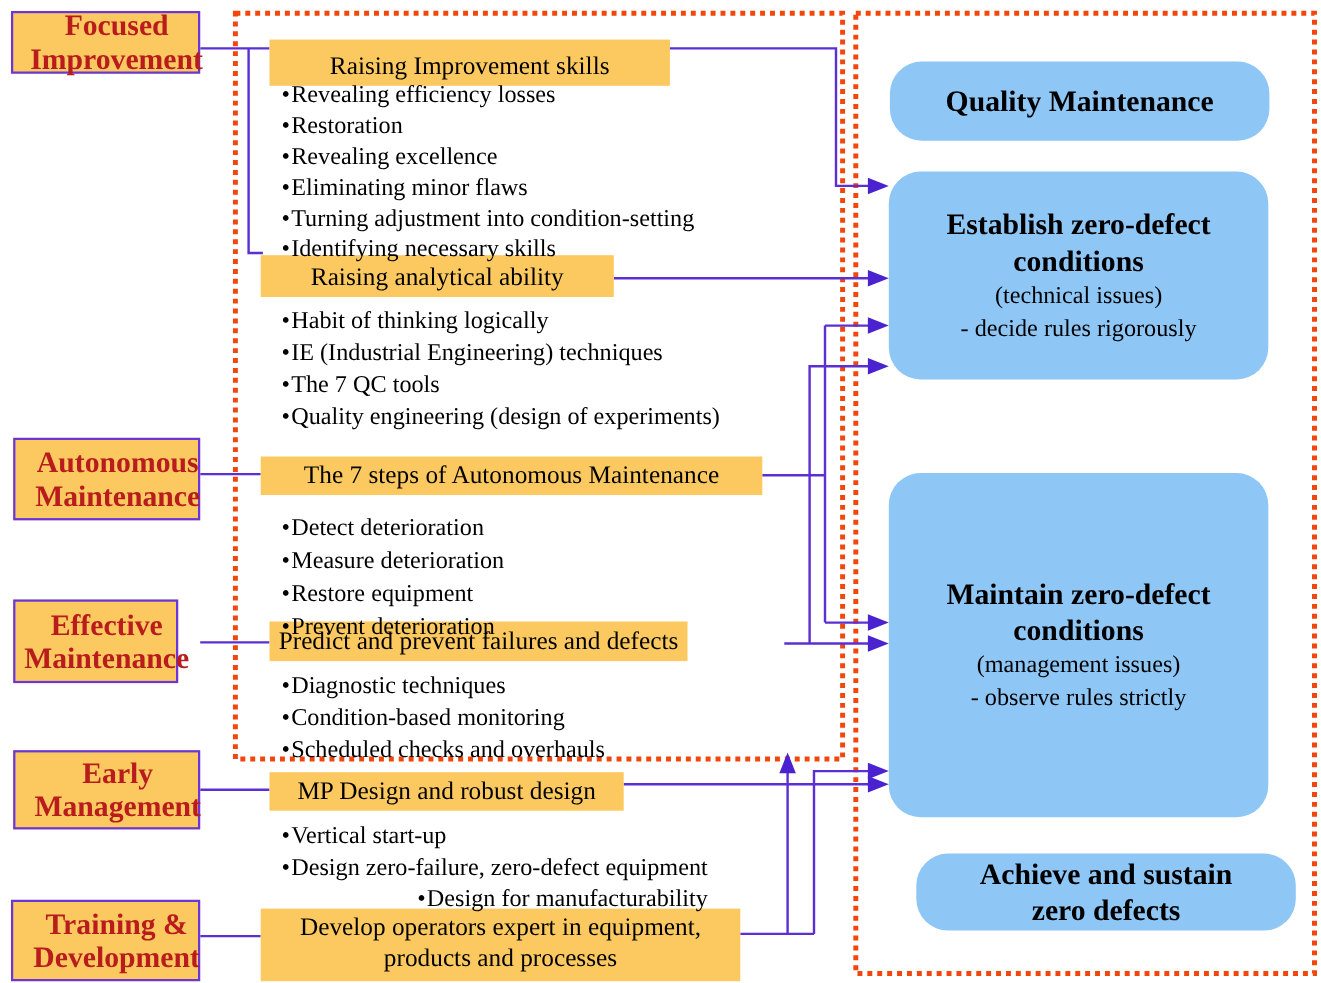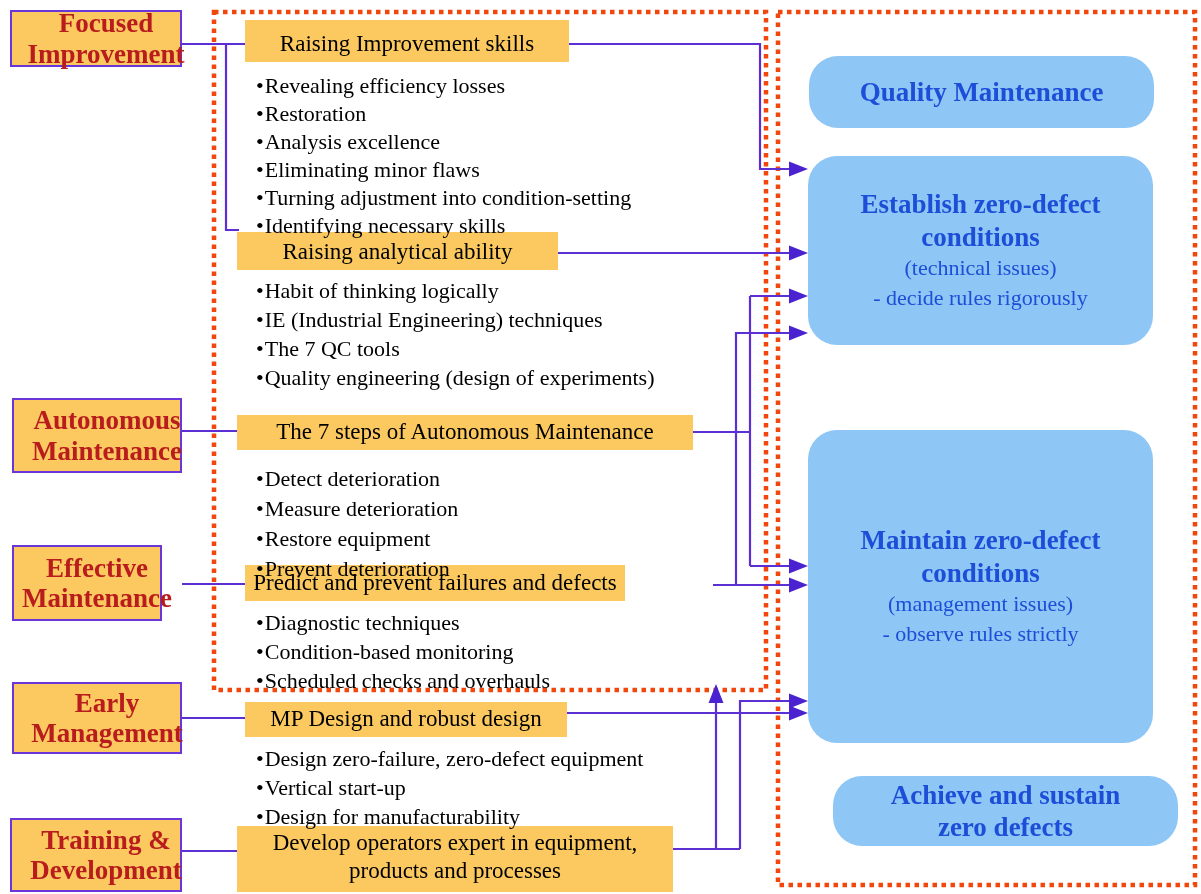--- a/index.html
+++ b/index.html
@@ -45,21 +45,21 @@
     z-index:4;
   }
   .bullet{height:28px;line-height:28px;white-space:nowrap;}
   .bullet::before{content:"\2022";margin-right:1px;}
   
   .outcome{
     position:absolute;
     background:#8EC6F5;
     display:flex;flex-direction:column;align-items:center;justify-content:center;
     text-align:center;
-    color:#1d4ed8;
+    color:#000000;
     z-index:3;
     border-radius:29px;
   }
   .outcome .title{font-weight:bold;font-size:27px;line-height:1.2;white-space:pre-line;}
   .outcome .sub{font-size:22px;line-height:1.35;}
   
   #overlay{
     position:absolute;left:0;top:0;width:1201px;height:894px;
     z-index:1;
   }
@@ -123,32 +123,32 @@
 Improvement</div>
   <div class="pillar" style="left:12px;top:398px;width:170px;height:75px;">Autonomous
 Maintenance</div>
   <div class="pillar" style="left:12px;top:545px;width:150px;height:76px;">Effective
 Maintenance</div>
   <div class="pillar" style="left:12px;top:682px;width:170px;height:72px;">Early
 Management</div>
   <div class="pillar" style="left:10px;top:818px;width:172px;height:74px;">Training &amp;
 Development</div>
 
-  <div class="skill-header" style="left:245px;top:20px;width:324px;height:42px;">Raising Improvement skills</div>
+  <div class="skill-header" style="left:245px;top:36px;width:364px;height:42px;">Raising Improvement skills</div>
   <div class="skill-header" style="left:237px;top:232px;width:321px;height:38px;">Raising analytical ability</div>
   <div class="skill-header" style="left:237px;top:415px;width:456px;height:35px;">The 7 steps of Autonomous Maintenance</div>
   <div class="skill-header" style="left:245px;top:565px;width:380px;height:36px;">Predict and prevent failures and defects</div>
   <div class="skill-header" style="left:245px;top:702px;width:322px;height:35px;">MP Design and robust design</div>
   <div class="skill-header" style="left:237px;top:826px;width:436px;height:66px;align-items:center;">Develop operators expert in equipment,
 products and processes</div>
 
   <div class="bullets" style="left:256px;top:72px;">
     <div class="bullet">Revealing efficiency losses</div>
     <div class="bullet">Restoration</div>
-    <div class="bullet">Analysis excellence</div>
+    <div class="bullet">Revealing excellence</div>
     <div class="bullet">Eliminating minor flaws</div>
     <div class="bullet">Turning adjustment into condition-setting</div>
     <div class="bullet">Identifying necessary skills</div>
   </div>
 
   <div class="bullets" style="left:256px;top:276px;">
     <div class="bullet" style="height:29px;line-height:29px;">Habit of thinking logically</div>
     <div class="bullet" style="height:29px;line-height:29px;">IE (Industrial Engineering) techniques</div>
     <div class="bullet" style="height:29px;line-height:29px;">The 7 QC tools</div>
     <div class="bullet" style="height:29px;line-height:29px;">Quality engineering (design of experiments)</div>
@@ -161,23 +161,23 @@
     <div class="bullet" style="height:30px;line-height:30px;">Prevent deterioration</div>
   </div>
 
   <div class="bullets" style="left:256px;top:608px;">
     <div class="bullet" style="height:29px;line-height:29px;">Diagnostic techniques</div>
     <div class="bullet" style="height:29px;line-height:29px;">Condition-based monitoring</div>
     <div class="bullet" style="height:29px;line-height:29px;">Scheduled checks and overhauls</div>
   </div>
 
   <div class="bullets" style="left:256px;top:744px;">
+    <div class="bullet" style="height:29px;line-height:29px;">Vertical start-up</div>
     <div class="bullet" style="height:29px;line-height:29px;">Design zero-failure, zero-defect equipment</div>
-    <div class="bullet" style="height:29px;line-height:29px;">Vertical start-up</div>
-    <div class="bullet" style="height:29px;line-height:29px;">Design for manufacturability</div>
+    <div class="bullet" style="height:29px;line-height:29px;text-align:right;">Design for manufacturability</div>
   </div>
 
   <div class="outcome" style="left:809px;top:56px;width:345px;height:72px;">
     <div class="title">Quality Maintenance</div>
   </div>
 
   <div class="outcome" style="left:808px;top:156px;width:345px;height:189px;">
     <div class="title">Establish zero-defect
 conditions</div>
     <div class="sub">(technical issues)</div>

